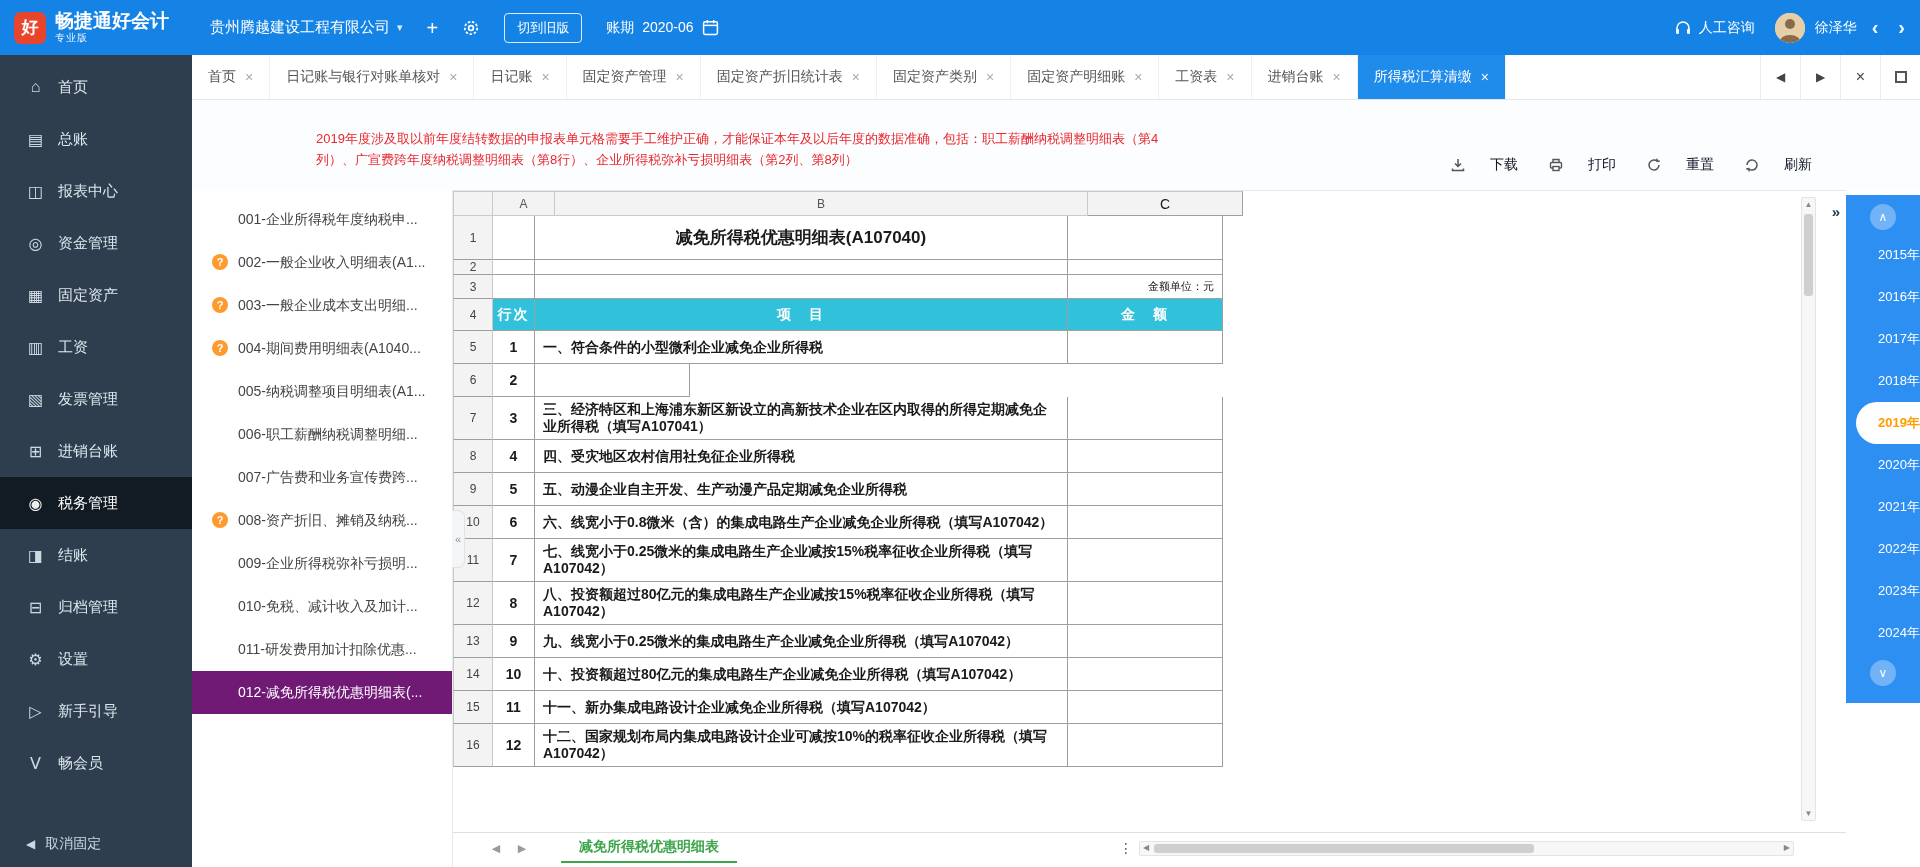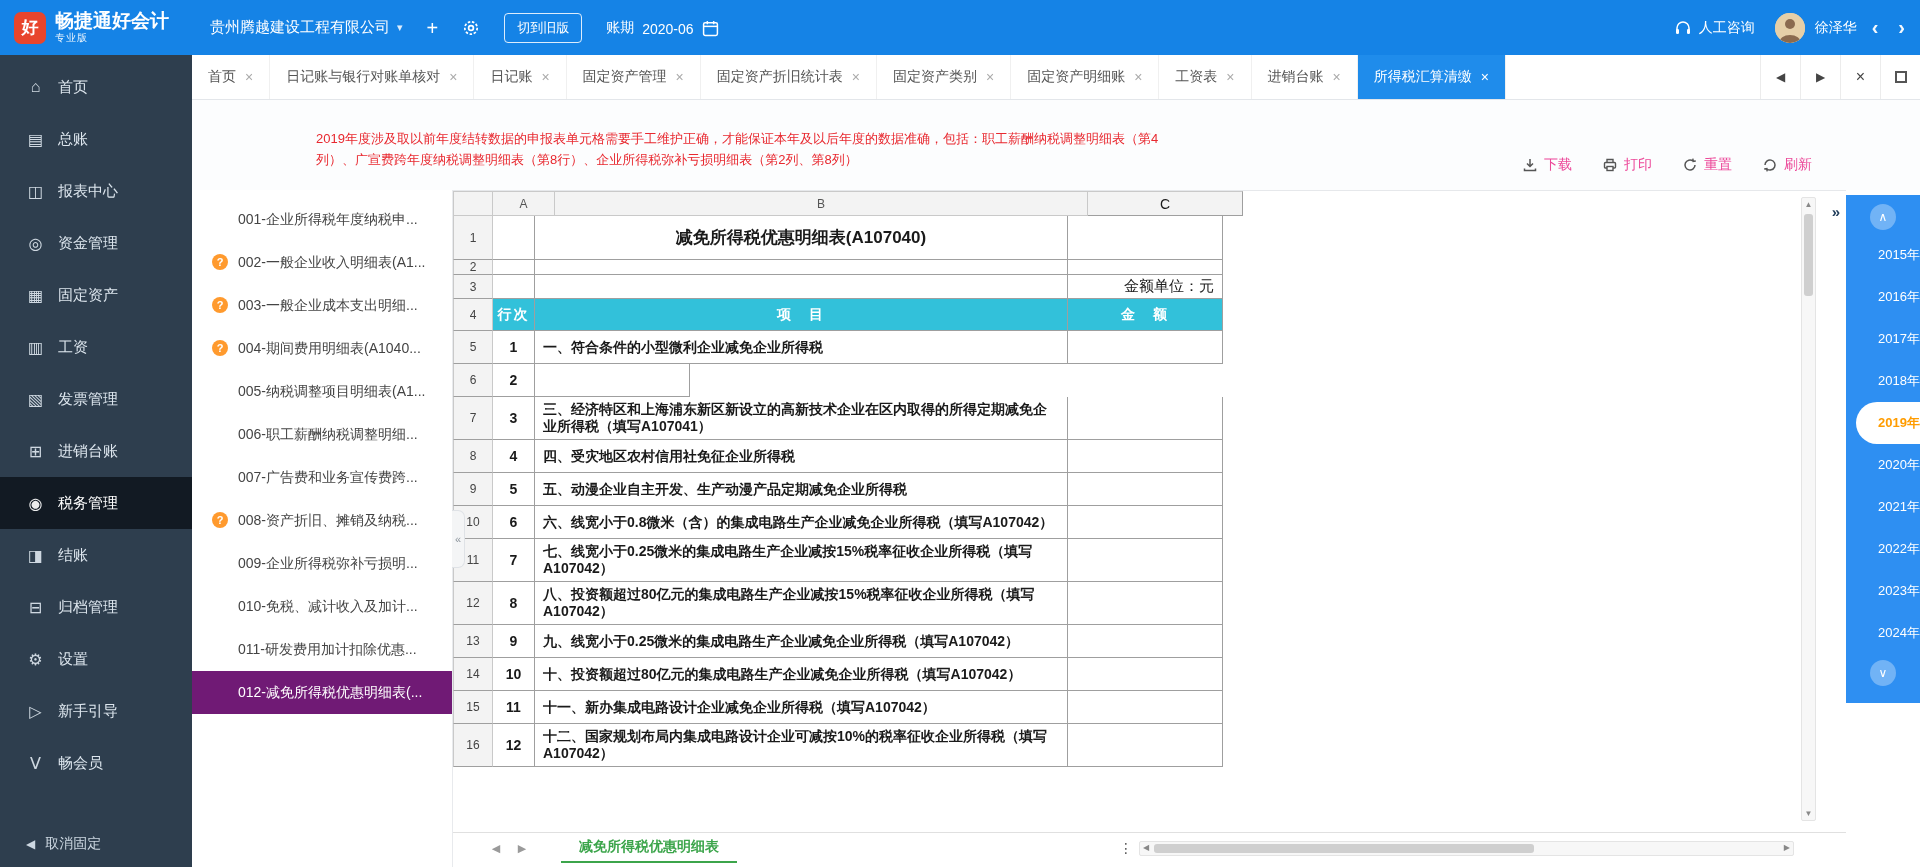--- a/index.html
+++ b/index.html
@@ -12,21 +12,21 @@
   .logo { width:192px; height:100%; display:flex; align-items:center; padding-left:14px; gap:9px; }
   .logo-mark { width:32px; height:32px; border-radius:7px; background:#e8452c; color:#fff;
     display:flex; align-items:center; justify-content:center; font-size:17px; font-weight:bold; }
   .brand-name { font-size:19px; font-weight:bold; line-height:1.15; }
   .brand-sub { font-size:10px; opacity:.9; letter-spacing:1px; }
   .company { margin-left:18px; font-size:15px; display:flex; align-items:center; gap:7px; cursor:pointer; }
   .caret { font-size:11px; opacity:.85; }
   .tb-icon { margin-left:24px; font-size:20px; line-height:1; display:flex; align-items:center; cursor:pointer; }
   .pill-btn { margin-left:24px; border:1px solid rgba(255,255,255,.85); border-radius:4px;
     padding:5px 12px; font-size:13px; cursor:pointer; }
-  .period { margin-left:24px; font-size:14px; display:flex; align-items:flex-end; gap:8px; }
+  .period { margin-left:24px; font-size:14px; display:flex; align-items:flex-start; gap:8px; }
   .tb-right { margin-left:auto; display:flex; align-items:center; gap:10px; padding-right:10px; }
   .support { display:flex; align-items:center; gap:7px; font-size:14px; cursor:pointer; }
   .avatar { width:30px; height:30px; border-radius:50%; background:#e5cfa8; overflow:hidden; margin-left:10px; }
   .user-name { font-size:14px;text-align:right; }
   .nav-chev { font-size:20px; font-weight:bold; padding:0 5px; cursor:pointer; opacity:.95; }
 
   
   .tabbar { position:absolute; left:192px; top:55px; width:1728px; height:45px; background:#fff;
     border-bottom:1px solid #e3e6ea; display:flex; align-items:stretch; z-index:10; }
   .tab { display:flex; align-items:center; gap:9px; padding:0 16px; font-size:14px; color:#555;
@@ -47,21 +47,21 @@
   .side-item .g { width:19px; text-align:center; font-size:16px; opacity:.92; }
   .side-item.active { background:#121a23; color:#fff; }
   .side-bottom { position:absolute; left:0; bottom:0; width:100%; height:46px; display:flex;
     align-items:center; gap:10px; padding-left:26px; font-size:14px; color:#cdd8e2; cursor:pointer; }
 
   
   .headband { position:absolute; left:192px; top:100px; right:0; height:90px; background:#fcfdfe; }
   .warning { position:absolute; left:316px; top:128px; width:880px; font-size:13px; line-height:21px;
     color:#e8282f; z-index:3; }
   .actions { position:absolute; right:108px; top:156px; display:flex; gap:30px; z-index:3; }
-  .act { display:flex; align-items:center; gap:6px; font-size:14px; color:#ec4899; cursor:pointer; }
+  .act { display:flex; align-items:center; gap:24px; font-size:14px; color:#0f172a; cursor:pointer; }
 
   
   .rpanel { position:absolute; left:192px; top:190px; width:261px; bottom:0; background:#fff;
     border-right:1px solid #e8eaed; padding-top:8px; z-index:4; }
   .ritem { height:43px; display:flex; align-items:center; padding-left:46px; position:relative;
     font-size:14px; color:#444; white-space:nowrap; overflow:hidden; cursor:pointer; }
   .ritem .q { display:none; position:absolute; left:20px; top:13px; width:16px; height:16px;
     border-radius:50%; background:#ff9a2e; color:#fff; font-size:11px; font-weight:bold;
     line-height:16px; text-align:center; }
   .ritem.has-help .q { display:block; }
@@ -82,21 +82,21 @@
   .ch.a { width:62px; } .ch.b { width:533px; } .ch.c { width:155px; }
   .srow { display:flex; align-items:stretch; }
   .c { border-right:1px solid #9f9f9f; border-bottom:1px solid #9f9f9f; font-size:14px; color:#1a1a1a; }
   .rn { width:40px; background:#f3f3f3; border-left:1px solid #c9c9c9; border-right:1px solid #c9c9c9;
     color:#444; font-size:12px; display:flex; align-items:center; justify-content:center; }
   .ca { width:42px; display:flex; align-items:center; justify-content:center; font-weight:bold; }
   .cb { width:533px; padding:4px 8px; display:flex; align-items:center; font-weight:bold; line-height:17px; }
   .cc { width:155px; padding:4px 8px; display:flex; align-items:center; justify-content:flex-end; }
   .row-title  { height:44px; } .row-title .cb { justify-content:center; font-size:17px; }
   .row-spacer { height:15px; }
-  .row-unit   { height:24px; } .row-unit .cc { font-size:15px; white-space:nowrap; }
+  .row-unit   { height:24px; } .row-unit .cc { font-size:11px; white-space:nowrap; }
   .row-colhead{ height:32px; }
   .row-colhead .c { background:#32c1da; color:#fff; font-weight:bold; letter-spacing:2px;
     display:flex; align-items:center; justify-content:center; padding:0; }
   .row-colhead .rn { background:#f3f3f3; color:#444; font-weight:normal; letter-spacing:0; }
   .row-data { min-height:33px; }
   .vscroll { position:absolute; right:30px; top:6px; bottom:46px; width:15px; background:#f7f7f7;
     border:1px solid #e4e4e4; border-radius:2px; }
   .vs-up { position:absolute; top:2px; left:0; right:0; text-align:center; font-size:8px; color:#888; cursor:pointer; }
   .vs-thumb { position:absolute; top:16px; left:2px; right:2px; height:82px; background:#cfcfcf; border-radius:3px; cursor:pointer; }
   .vs-down { position:absolute; bottom:2px; left:0; right:0; text-align:center; font-size:8px; color:#888; cursor:pointer; }

